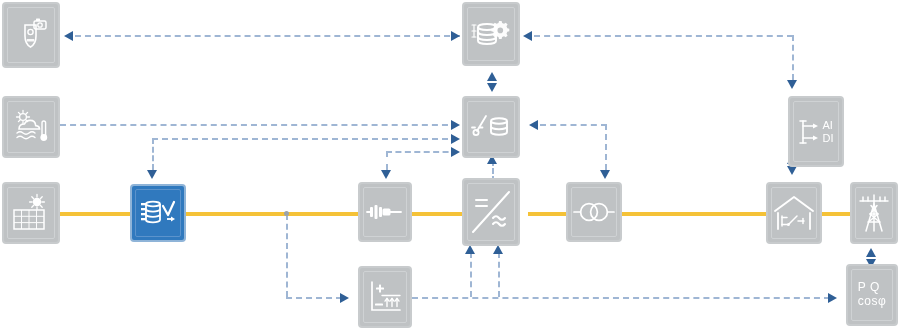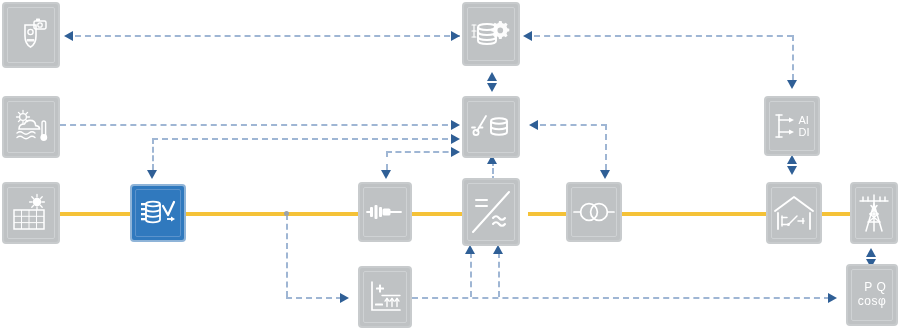--- a/index.html
+++ b/index.html
@@ -34,21 +34,21 @@
   .node.accent{
     background:#3079be;
     border-color:#8fb4d8;
   }
   .node.accent .inner{border-color:#5b93cc;}
   .node svg{display:block;position:relative;z-index:2;}
   .node .txt{
     position:relative;z-index:2;
     color:#ffffff;
     font-family:"Liberation Sans",sans-serif;
-    text-align:right;
+    text-align:left;
     line-height:1.15;
     letter-spacing:.5px;
   }
   .txt .l1{font-size:12px;display:block;}
   .txt .l2{font-size:12px;display:block;}
   .aidi{
     position:relative;z-index:2;
     display:flex;align-items:center;gap:2px;
   }
   .aidi .labels{
@@ -258,21 +258,21 @@
         <path d="M2 17.5h3M9.5 17.5h3"></path>
       </g>
       <g fill="none" stroke="#ffffff" stroke-width="1.9">
         <ellipse cx="29" cy="11" rx="8" ry="2.8"></ellipse>
         <path d="M21 11v11 a8 2.8 0 0 0 16 0 V11"></path>
         <path d="M21 16.5a8 2.8 0 0 0 16 0"></path>
       </g>
     </svg>
   </div>
 
-  <div class="node" style="left:764px;top:96px;width:56px;height:60px;">
+  <div class="node" style="left:788px;top:96px;width:56px;height:71px;">
     <div class="inner"></div>
     <div class="aidi">
       <svg width="22" height="30" viewBox="0 0 22 30">
         <g fill="none" stroke="#ffffff" stroke-width="1.6" stroke-linecap="round">
           <path d="M4 4v22"></path>
           <path d="M1 4h6M1 26h6"></path>
           <path d="M4 9h11"></path>
           <path d="M4 21h11"></path>
         </g>
         <path d="M14 6.4l5 2.6l-5 2.6z" fill="#ffffff"></path>

